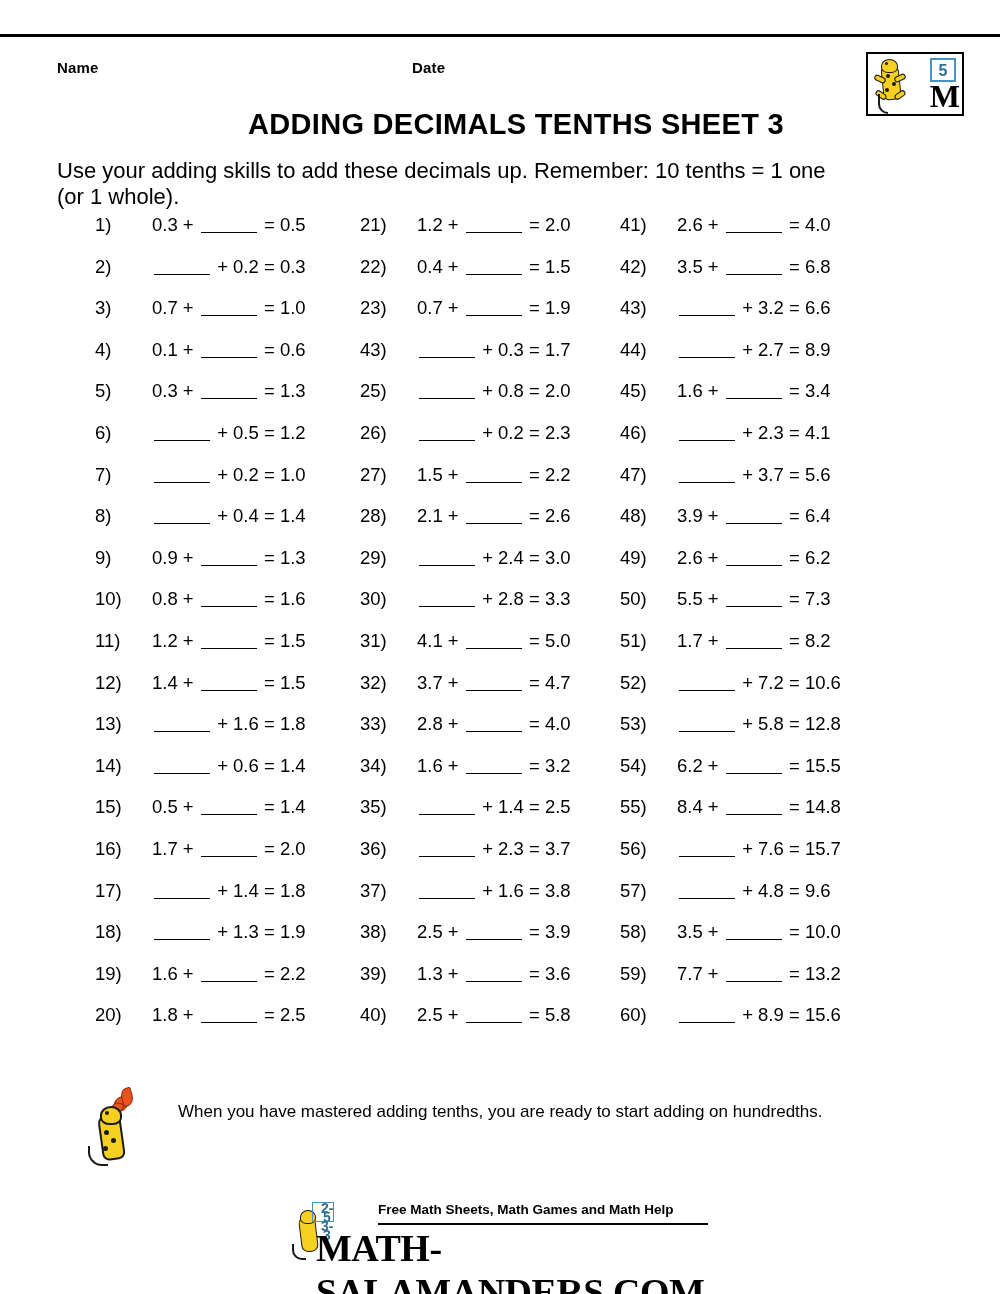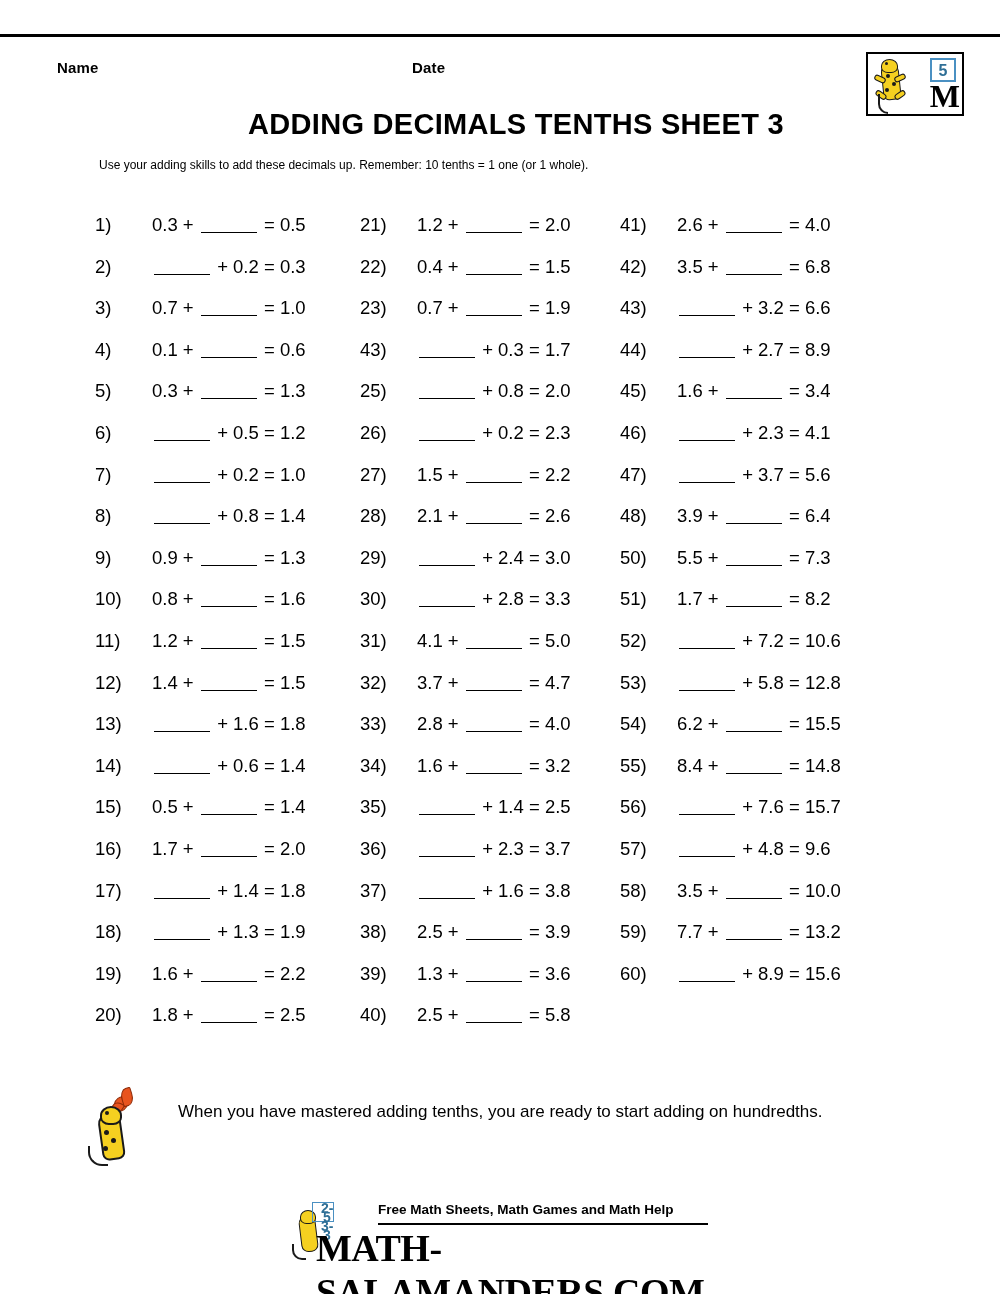--- a/index.html
+++ b/index.html
@@ -149,22 +149,21 @@
     text-align: center;
     font-size: 29px;
     font-weight: bold;
     letter-spacing: 0.3px;
     margin-left: 16px;
   }
   .subtitle {
     position: absolute;
     left: 57px;
     top: 158px;
-    font-size: 12px;
-    margin-left: 42px;
+    font-size: 22px;
   }
   .columns {
     position: absolute;
     left: 0;
     top: 214px;
     width: 1000px;
   }
   .col {
     position: absolute;
     top: 0;
@@ -421,21 +420,21 @@
       <div class="prob">
           <span class="pnum">6)</span>
           <span class="pbody"><span></span><span class="blank"></span><span> + 0.5 = 1.2</span></span>
         </div>
       <div class="prob">
           <span class="pnum">7)</span>
           <span class="pbody"><span></span><span class="blank"></span><span> + 0.2 = 1.0</span></span>
         </div>
       <div class="prob">
           <span class="pnum">8)</span>
-          <span class="pbody"><span></span><span class="blank"></span><span> + 0.8 = 1.4</span></span>
+          <span class="pbody"><span></span><span class="blank"></span><span> + 0.4 = 1.4</span></span>
         </div>
       <div class="prob">
           <span class="pnum">9)</span>
           <span class="pbody"><span>0.9 + </span><span class="blank"></span><span> = 1.3</span></span>
         </div>
       <div class="prob">
           <span class="pnum">10)</span>
           <span class="pbody"><span>0.8 + </span><span class="blank"></span><span> = 1.6</span></span>
         </div>
       <div class="prob">
@@ -588,20 +587,24 @@
           <span class="pnum">46)</span>
           <span class="pbody"><span></span><span class="blank"></span><span> + 2.3 = 4.1</span></span>
         </div>
       <div class="prob">
           <span class="pnum">47)</span>
           <span class="pbody"><span></span><span class="blank"></span><span> + 3.7 = 5.6</span></span>
         </div>
       <div class="prob">
           <span class="pnum">48)</span>
           <span class="pbody"><span>3.9 + </span><span class="blank"></span><span> = 6.4</span></span>
+        </div>
+      <div class="prob">
+          <span class="pnum">49)</span>
+          <span class="pbody"><span>2.6 + </span><span class="blank"></span><span> = 6.2</span></span>
         </div>
       <div class="prob">
           <span class="pnum">50)</span>
           <span class="pbody"><span>5.5 + </span><span class="blank"></span><span> = 7.3</span></span>
         </div>
       <div class="prob">
           <span class="pnum">51)</span>
           <span class="pbody"><span>1.7 + </span><span class="blank"></span><span> = 8.2</span></span>
         </div>
       <div class="prob">

